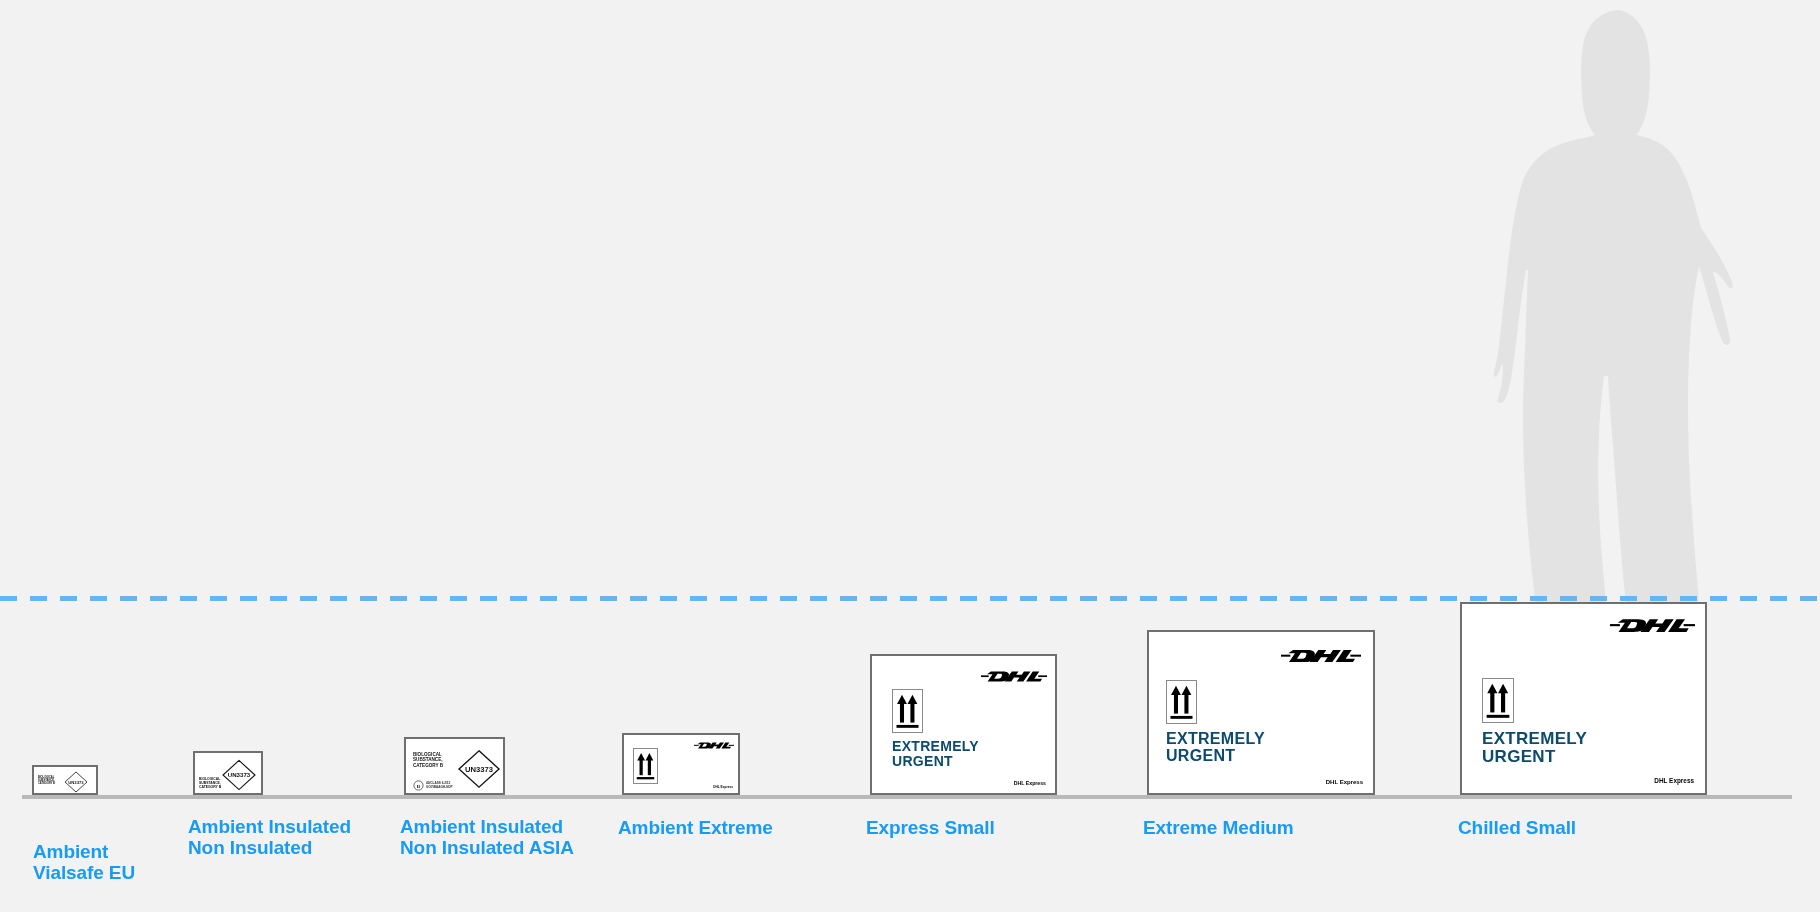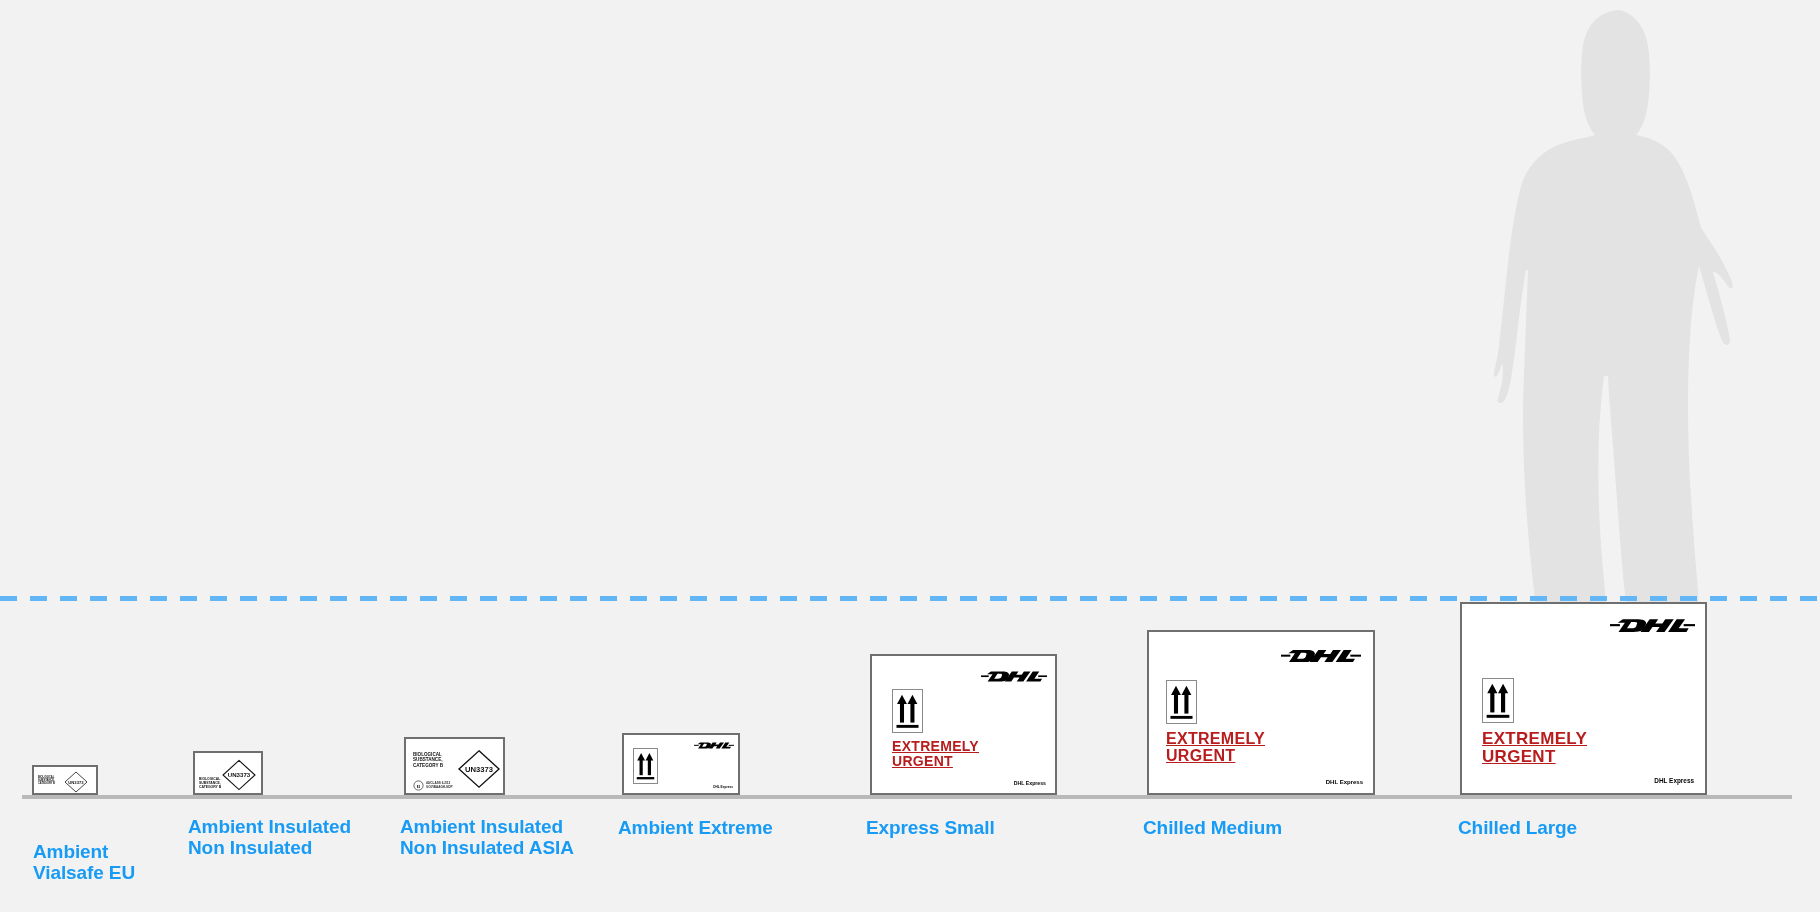--- a/index.html
+++ b/index.html
@@ -82,27 +82,26 @@
     position: absolute;
     border: 1px solid #8a8a8a;
     background: #fff;
     box-sizing: border-box;
     line-height: 0;
   }
   .arrows svg { display: block; width: 100%; height: 100%; }
 
   .urgent {
     position: absolute;
-    color: #b91c1c;
+    color: #0c4a6e;
     font-weight: bold;
     letter-spacing: 0.3px;
     line-height: 1.08;
     white-space: pre-line;
     text-transform: uppercase;
-    text-decoration: underline;
   }
 
   .dhl-express {
     position: absolute;
     color: #000;
     font-weight: bold;
     white-space: nowrap;
   }
 
   
@@ -362,21 +361,21 @@
           <rect x="30" y="22" width="7" height="34"></rect>
           <polygon points="33.5,8 25,24 42,24"></polygon>
           <rect x="6" y="60" width="38" height="5"></rect>
         </g>
       </svg>
     </div>
     <div class="urgent" style="left:17px; top:98px; font-size:16px;">EXTREMELY
 URGENT</div>
     <div class="dhl-express" style="right:10px; bottom:8px; font-size:6px;">DHL Express</div>
   </div>
-  <div class="caption" style="left:1143px; top:817px;">Chilled Medium</div>
+  <div class="caption" style="left:1143px; top:817px;">Extreme Medium</div>
 
   <div class="box" style="left:1460px; top:602px; width:247px; height:193px;">
     <div class="dhl-logo" style="left:148px; top:12px; width:85px; height:19px;">
       <svg viewBox="0 0 120 26" aria-hidden="true">
         <g fill="#000">
           <rect x="0" y="11" width="14" height="3"></rect>
           <rect x="104" y="11" width="16" height="3"></rect>
           <path d="M18,4 h22 c9,0 13,4 10,9 l-2,4 c-3,5 -9,5 -14,5 h-22 l9,-13 h-10 z
                    M30,8 l-6,9 h7 c3,0 5,-1 6,-3 l1,-3 c1,-2 0,-3 -3,-3 z"></path>
           <path d="M56,4 h12 l-4,6 h10 l4,-6 h12 l-13,18 h-12 l5,-7 h-10 l-5,7 h-12 z"></path>
@@ -392,15 +391,15 @@
           <rect x="30" y="22" width="7" height="34"></rect>
           <polygon points="33.5,8 25,24 42,24"></polygon>
           <rect x="6" y="60" width="38" height="5"></rect>
         </g>
       </svg>
     </div>
     <div class="urgent" style="left:20px; top:126px; font-size:17px;">EXTREMELY
 URGENT</div>
     <div class="dhl-express" style="right:11px; bottom:9px; font-size:6.4px;">DHL Express</div>
   </div>
-  <div class="caption" style="left:1458px; top:817px;">Chilled Large</div>
+  <div class="caption" style="left:1458px; top:817px;">Chilled Small</div>
 
 </div>
 
 </body></html>

